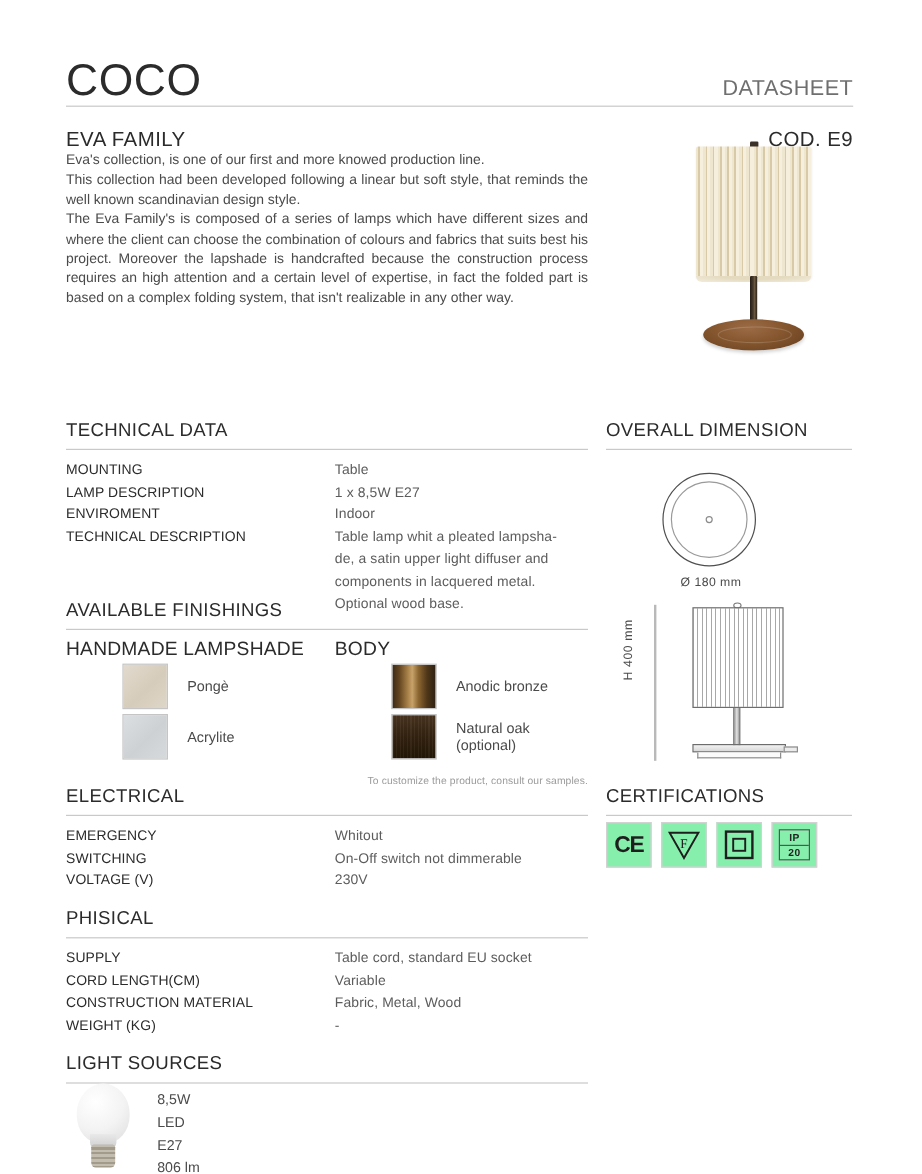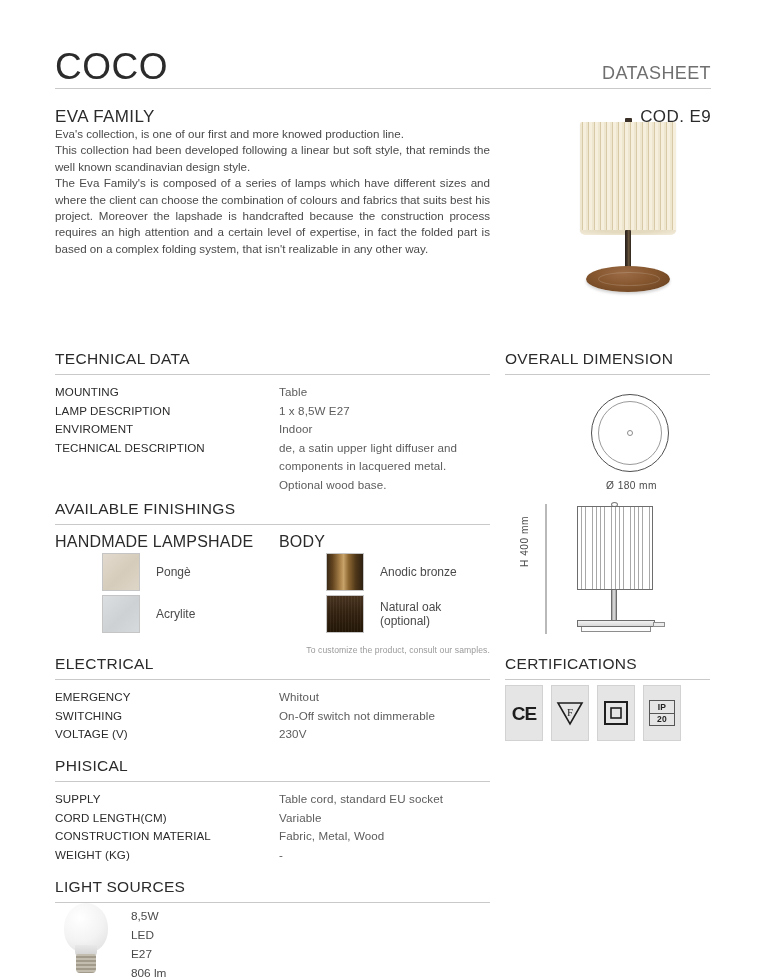--- a/index.html
+++ b/index.html
@@ -155,21 +155,21 @@
     position: absolute; left: 21px; top: 51px; width: 20px; height: 19px;
     background:
       repeating-linear-gradient(to bottom,
         #c3bdb0 0px, #c3bdb0 2px, #a29b8c 2px, #a29b8c 4px);
     border-radius: 2px 2px 4px 4px;
   }
   .ls-lines { margin-left: 14px; padding-top: 4px; }
   .ls-lines div { font-size: 11.8px; color: #4a4a4a; line-height: 19px; }
 
   
-  .draw-top { position: absolute; left: 529px; top: 392px; width: 205px; }
+  .draw-top { position: absolute; left: 490px; top: 392px; width: 205px; }
   .circ-wrap { position: relative; height: 82px; }
   .circ-out {
     position: absolute; left: 62px; top: 2px; width: 78px; height: 78px;
     border: 1.6px solid #4f4f4f; border-radius: 50%;
   }
   .circ-in {
     position: absolute; left: 69px; top: 9px; width: 64px; height: 64px;
     border: 1px solid #9a9a9a; border-radius: 50%;
   }
   .circ-dot {
@@ -213,23 +213,23 @@
     border: 1px solid #8d8d8d; border-top: none; background: #fbfbfb;
   }
   .d-switch {
     position: absolute; left: 148px; top: 122px; width: 12px; height: 5px;
     border: 1px solid #8d8d8d; background: #ececec;
   }
 
   
   .cert-row { position: absolute; left: 505px; top: 685px; display: flex; gap: 8px; }
   .cert-box {
-    width: 38px; height: 56px; border: 1px solid #d2d2d2;
+    width: 38px; height: 38px; border: 1px solid #d2d2d2;
     display: flex; align-items: center; justify-content: center;
-    background: #e5e5e5;
+    background: #86efac;
   }
   .ce-txt {
     font-size: 19px; font-weight: 700; color: #1e1e1e;
     font-family: "Liberation Sans", sans-serif; letter-spacing: -1px;
     line-height: 1;
   }
   .ip-box { flex-direction: column; gap: 0; }
   .ip-inner {
     width: 26px; border: 1px solid #555; line-height: 1;
   }
@@ -277,20 +277,21 @@
       <div class="k">LAMP DESCRIPTION</div>
       <div class="v">1 x 8,5W E27</div>
     </div>
     <div class="row">
       <div class="k">ENVIROMENT</div>
       <div class="v">Indoor</div>
     </div>
     <div class="row">
       <div class="k">TECHNICAL DESCRIPTION</div>
       <div class="v">
+        <span class="ml">Table lamp whit a pleated lampsha-</span>
         <span class="ml">de, a satin upper light diffuser and</span>
         <span class="ml">components in lacquered metal.</span>
         <span class="ml">Optional wood base.</span>
       </div>
     </div>
   </div>
 
   <div class="sec-h col-l" style="top:500px">AVAILABLE FINISHINGS</div>
   <div class="sub-h" style="left:55px; top:533px">HANDMADE LAMPSHADE</div>
   <div class="sub-h" style="left:279px; top:533px">BODY</div>

